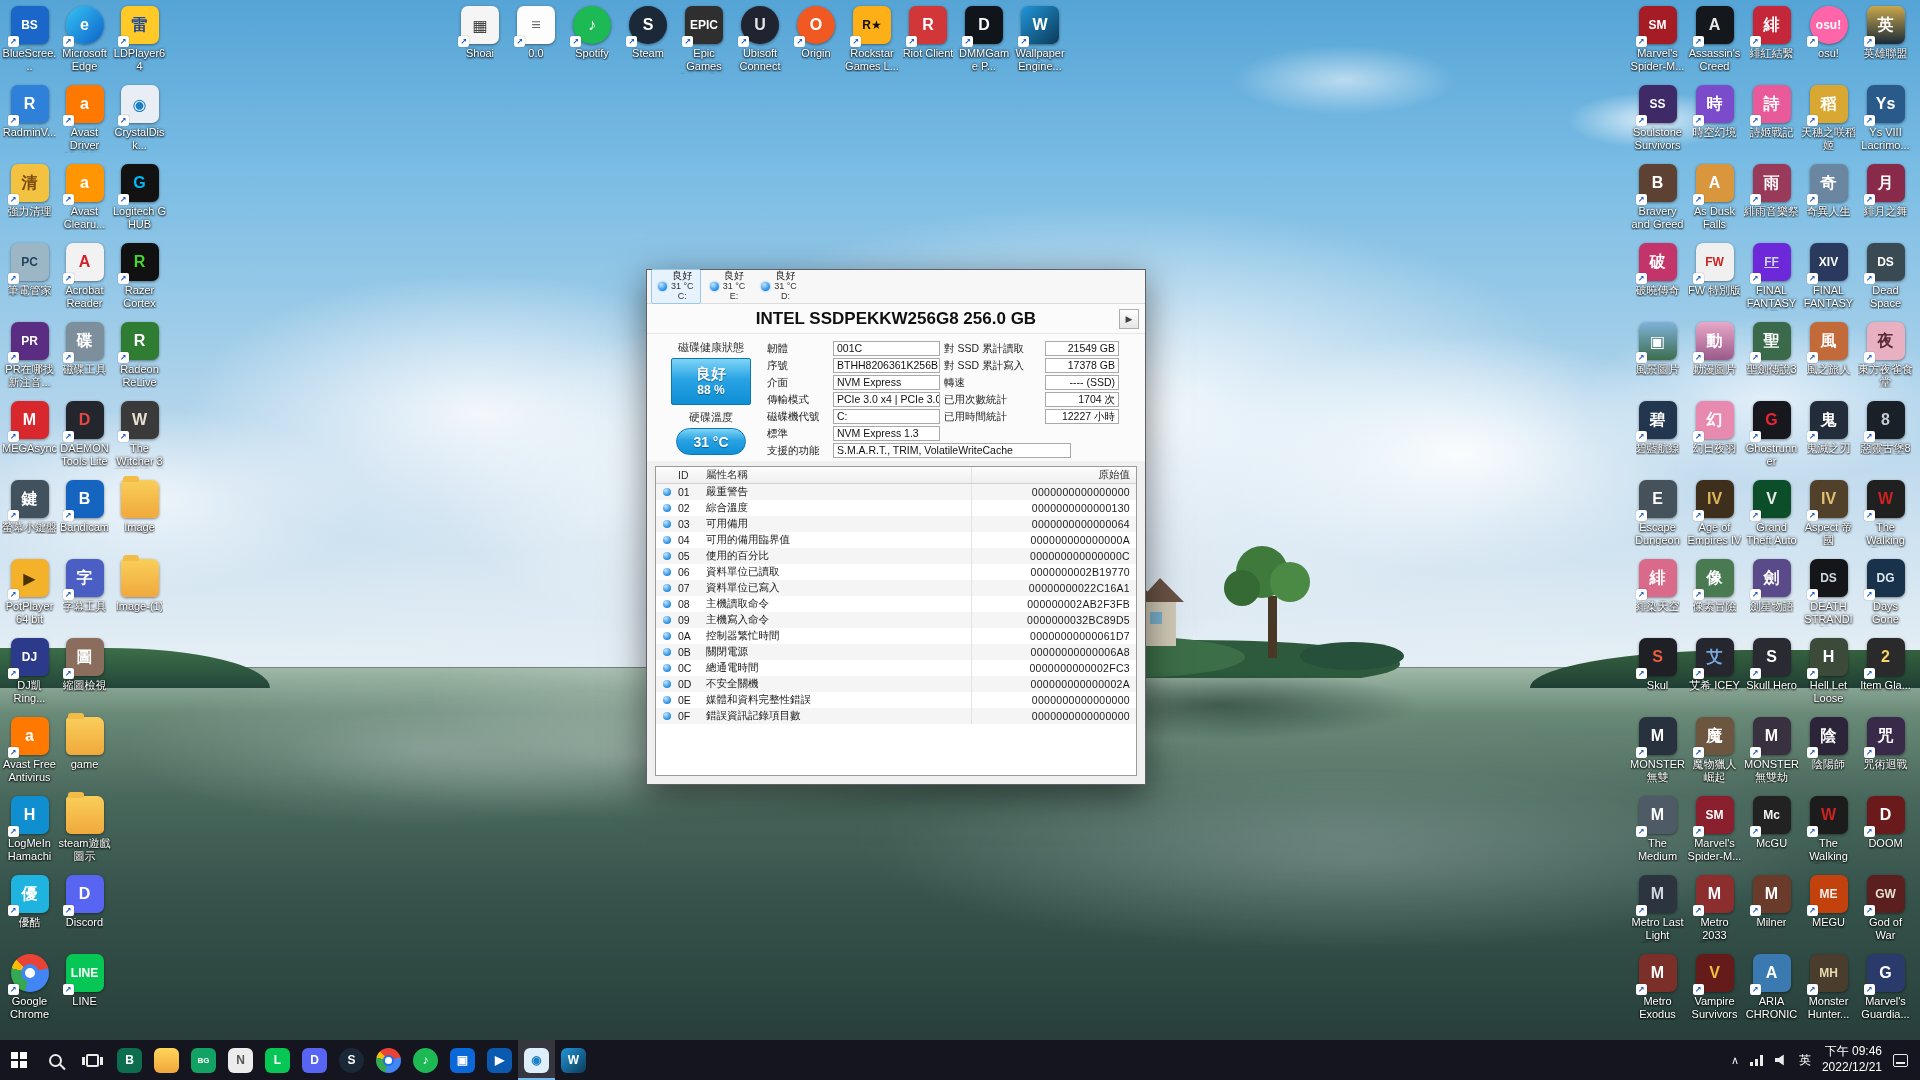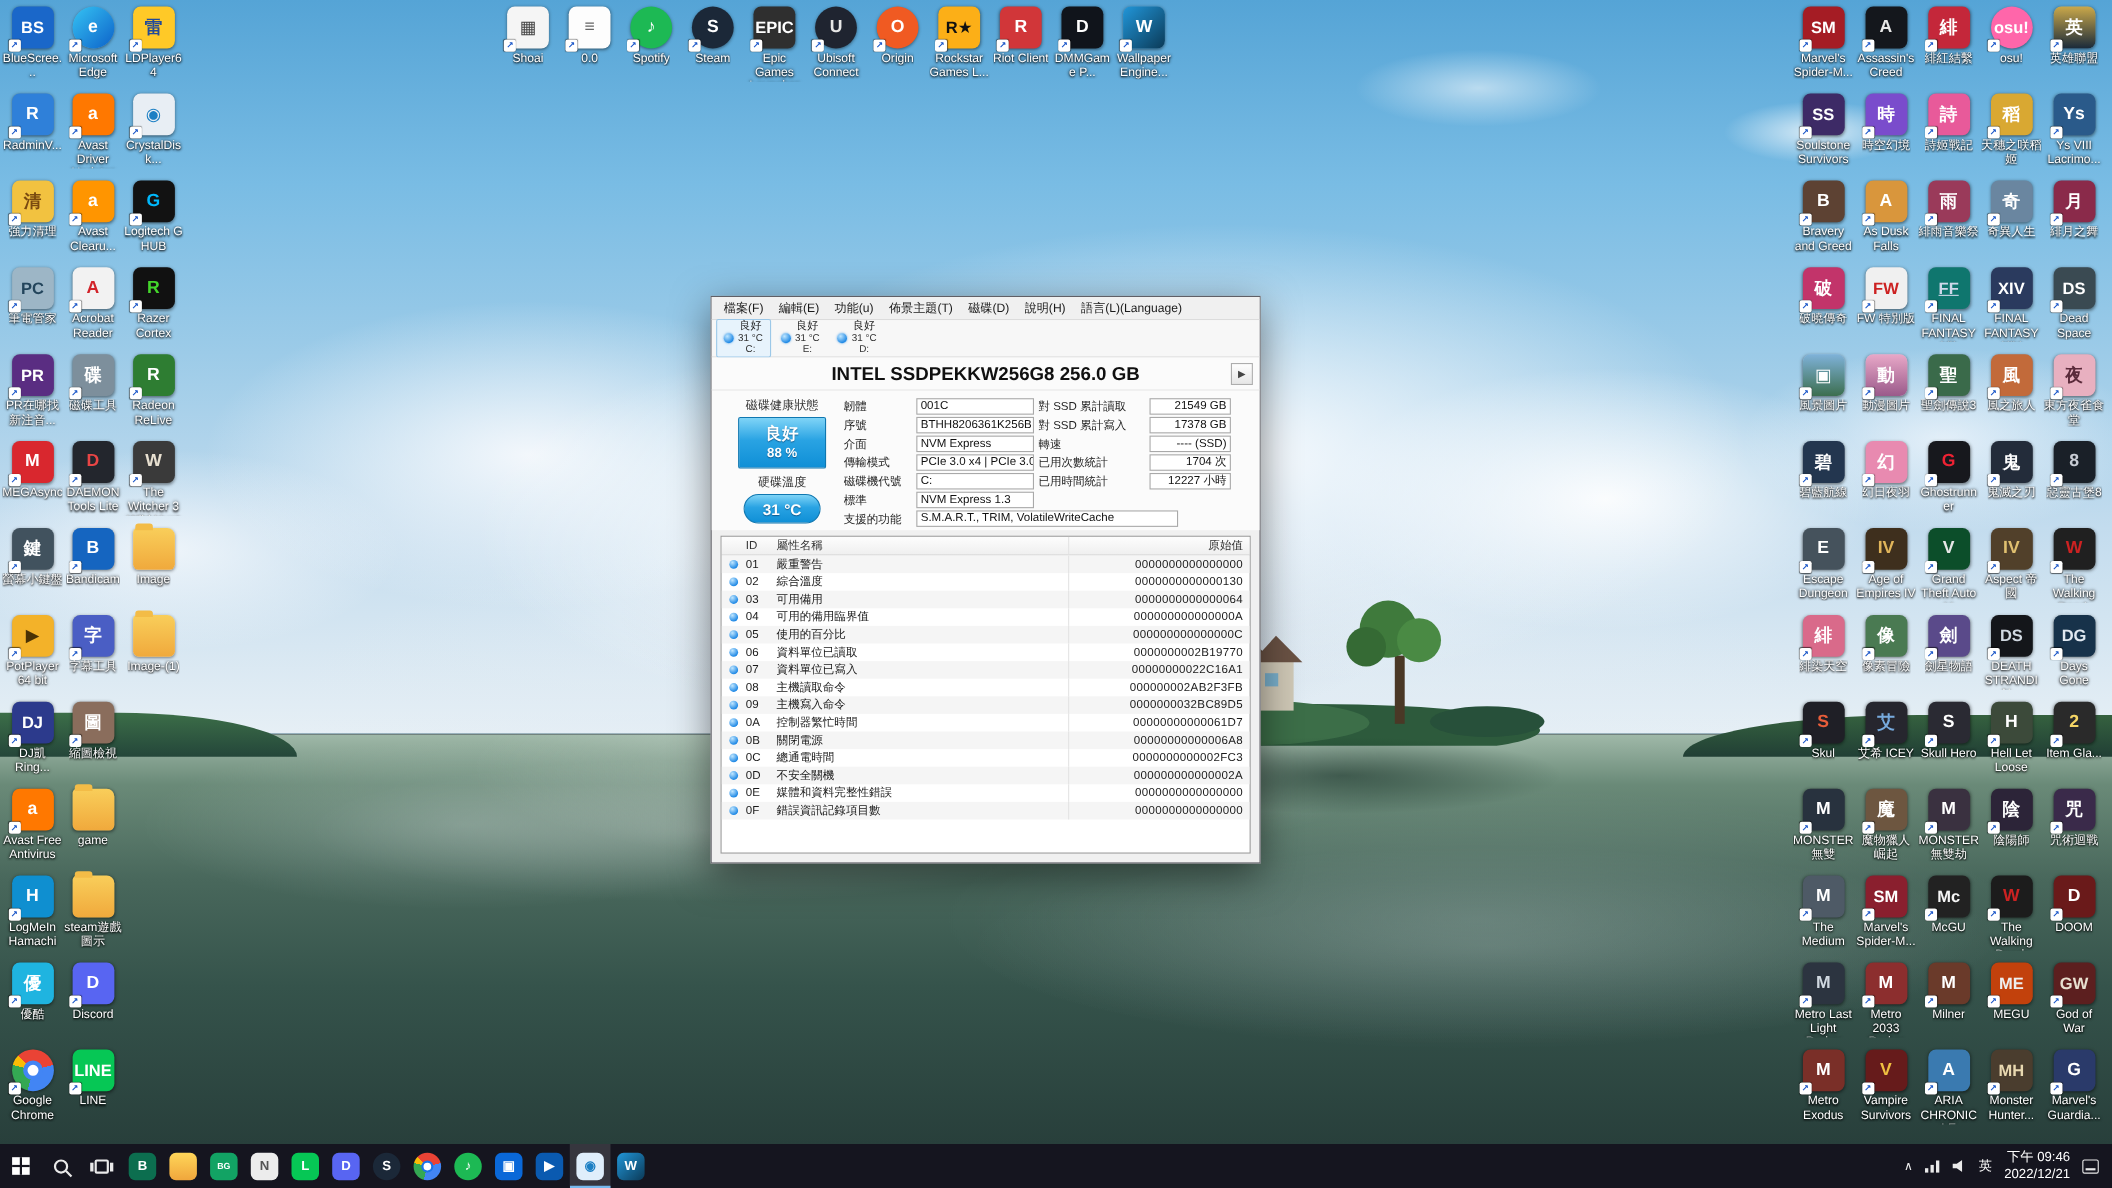--- a/index.html
+++ b/index.html
@@ -44,21 +44,21 @@
   .left-grid  { left:2px;  top:4px; grid-template-rows:repeat(13,79px); grid-auto-columns:55px; }
   .top-grid   { left:452px; top:4px; grid-template-rows:79px; grid-auto-columns:56px; }
   .right-grid { right:6px; top:4px; grid-template-rows:repeat(13,79px); grid-auto-columns:57px; }
   .dcell { display:flex; flex-direction:column; align-items:center; padding-top:2px; cursor:default; }
   .dicon { position:relative; width:38px; height:38px; border-radius:7px; background:#888;
     display:flex; align-items:center; justify-content:center; font-weight:bold; font-size:16px; color:#fff;
     box-shadow:0 1px 3px rgba(0,0,0,.45); flex:none; }
   .dicon::after { content:"↗"; position:absolute; left:-3px; bottom:-3px; width:11px; height:11px;
     background:#fff; border-radius:2px; color:#1a56c8; font-size:8px; line-height:11px; text-align:center;
     font-weight:bold; box-shadow:0 0 1px rgba(0,0,0,.6); }
-  .dicon.sm { font-size:15px; }
+  .dicon.sm { font-size:12px; }
   .dicon.round { border-radius:50%; }
   .dicon.chrome { border-radius:50%; }
   .dicon.chrome::before { content:""; position:absolute; inset:10px; background:#fff;
     border:4px solid #4285f4; border-radius:50%; }
   .dicon.folder { background:linear-gradient(180deg,#f9ce5a 0%,#f0a93c 100%); border-radius:4px 7px 5px 5px; }
   .dicon.folder::before { content:""; position:absolute; top:-4px; left:2px; width:16px; height:6px;
     background:#f3bc47; border-radius:3px 3px 0 0; }
   .dicon.folder::after { display:none; }
   .dlabel { margin-top:3px; font-size:11px; line-height:1.15; color:#fff; text-align:center;
     max-width:55px; max-height:27px; overflow:hidden; word-break:break-word;
@@ -720,21 +720,21 @@
     </div>
 
     <div class="dcell">
       <div class="dicon" style="background: rgb(154, 58, 90);">
         <span>雨</span>
       </div>
       <div class="dlabel">緋雨音樂祭</div>
     </div>
 
     <div class="dcell">
-      <div class="dicon sm" style="background: #0f766e; color: rgb(207, 216, 234); text-decoration: underline;">
+      <div class="dicon sm" style="background: #6d28d9; color: rgb(207, 216, 234); text-decoration: underline;">
         <span>FF</span>
       </div>
       <div class="dlabel">FINAL FANTASY VII</div>
     </div>
 
     <div class="dcell">
       <div class="dicon" style="background: rgb(58, 106, 74);">
         <span>聖</span>
       </div>
       <div class="dlabel">聖劍傳說3</div>
@@ -973,30 +973,20 @@
 
     <div class="dcell">
       <div class="dicon" style="background: rgb(42, 58, 106);">
         <span>G</span>
       </div>
       <div class="dlabel">Marvel's Guardia...</div>
     </div>
   </div>
 
 <div class="cdi-window">
-  <div class="menubar">
-
-  <span class="menu-item">檔案(F)</span>
-      <span class="menu-item">編輯(E)</span>
-      <span class="menu-item">功能(u)</span>
-      <span class="menu-item">佈景主題(T)</span>
-      <span class="menu-item">磁碟(D)</span>
-      <span class="menu-item">說明(H)</span>
-      <span class="menu-item">語言(L)(Language)</span>
-    </div>
   <div class="drivebar">
 
       <div class="drive selected">
         <span class="dot"></span>
         <span class="lines">
           <span class="st">良好</span>
           <span class="tp">31 °C</span>
           <span class="lt">C:</span>
         </span>
       </div>

